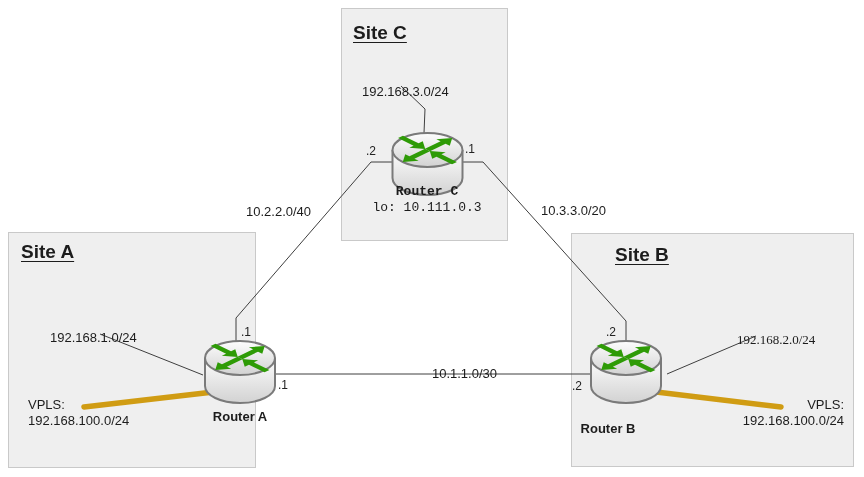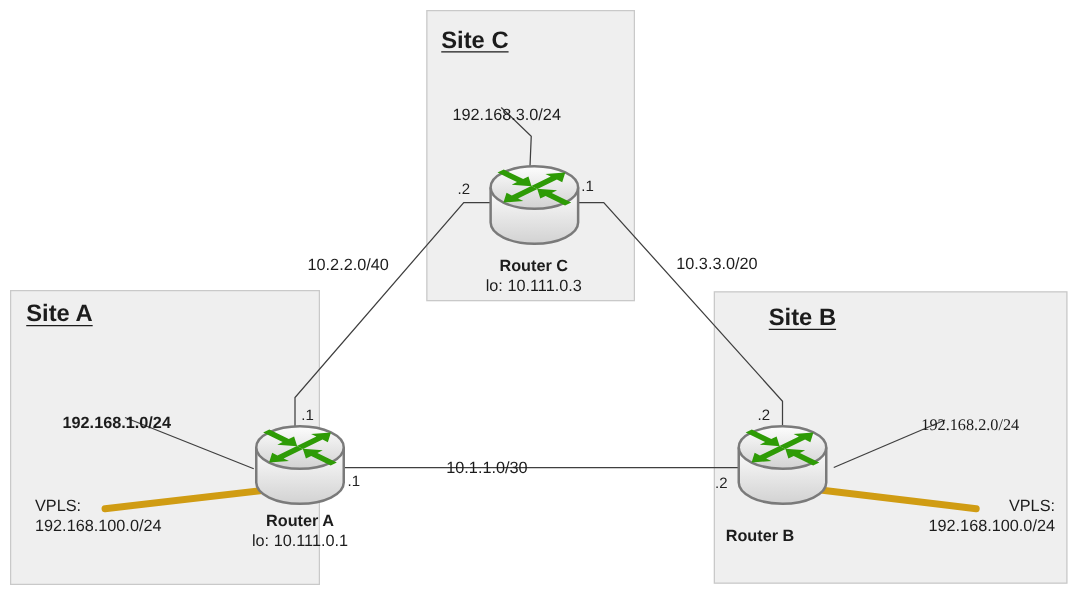--- a/index.html
+++ b/index.html
@@ -96,42 +96,41 @@
       <g transform="translate(0,-28) scale(1,0.486)">
         <use href="#arr" class="arrow" transform="translate(-27,-27) rotate(45)"></use>
         <use href="#arr" class="arrow" transform="translate(27,27) rotate(225)"></use>
         <use href="#arr" class="arrow" transform="rotate(-45)"></use>
         <use href="#arr" class="arrow" transform="rotate(135)"></use>
       </g>
     </g>
   </svg>
 
   <div class="lbl" style="left:362px;top:72px;">192.168.3.0/24</div>
-  <div class="lbl" style="left:50px;top:318px;font-weight:bold;">192.168.1.0/24</div>
+  <div class="lbl" style="left:50px;top:318px;">192.168.1.0/24</div>
   <div class="lbl" style="left:737px;top:320px;font-family:Liberation Serif, serif;">192.168.2.0/24</div>
 
   <div class="lbl" style="left:246px;top:192px;">10.2.2.0/40</div>
   <div class="lbl" style="left:541px;top:191px;">10.3.3.0/20</div>
-  <div class="lbl" style="left:357px;top:354px;width:140px;text-align:left;">10.1.1.0/30</div>
+  <div class="lbl" style="left:357px;top:354px;width:140px;text-align:right;">10.1.1.0/30</div>
 
   <div class="if-lbl" style="left:366px;top:145px;">.2</div>
   <div class="if-lbl" style="left:465px;top:143px;">.1</div>
   <div class="if-lbl" style="left:241px;top:326px;">.1</div>
   <div class="if-lbl" style="left:278px;top:379px;">.1</div>
   <div class="if-lbl" style="left:606px;top:326px;">.2</div>
   <div class="if-lbl" style="left:572px;top:380px;">.2</div>
 
   <div class="router-label" style="left:160px;top:409px;">
     <div class="rname">Router A</div>
-    <div class="rlo">lo: 10.111.0.1</div>
   </div>
   <div class="router-label" style="left:528px;top:410px;margin-top:11px;">
     <div class="rname">Router B</div>
   </div>
-  <div class="router-label" style="left:347px;top:205px;">
+  <div class="router-label" style="left:347px;top:184px;font-family:Liberation Mono, monospace;">
     <div class="rname">Router C</div>
     <div class="rlo">lo: 10.111.0.3</div>
   </div>
 
   <div class="vpls-text" style="left:28px;top:397px;">
     <div>VPLS:</div>
     <div>192.168.100.0/24</div>
   </div>
   <div class="vpls-text right" style="left:634px;top:397px;">
     <div>VPLS:</div>

